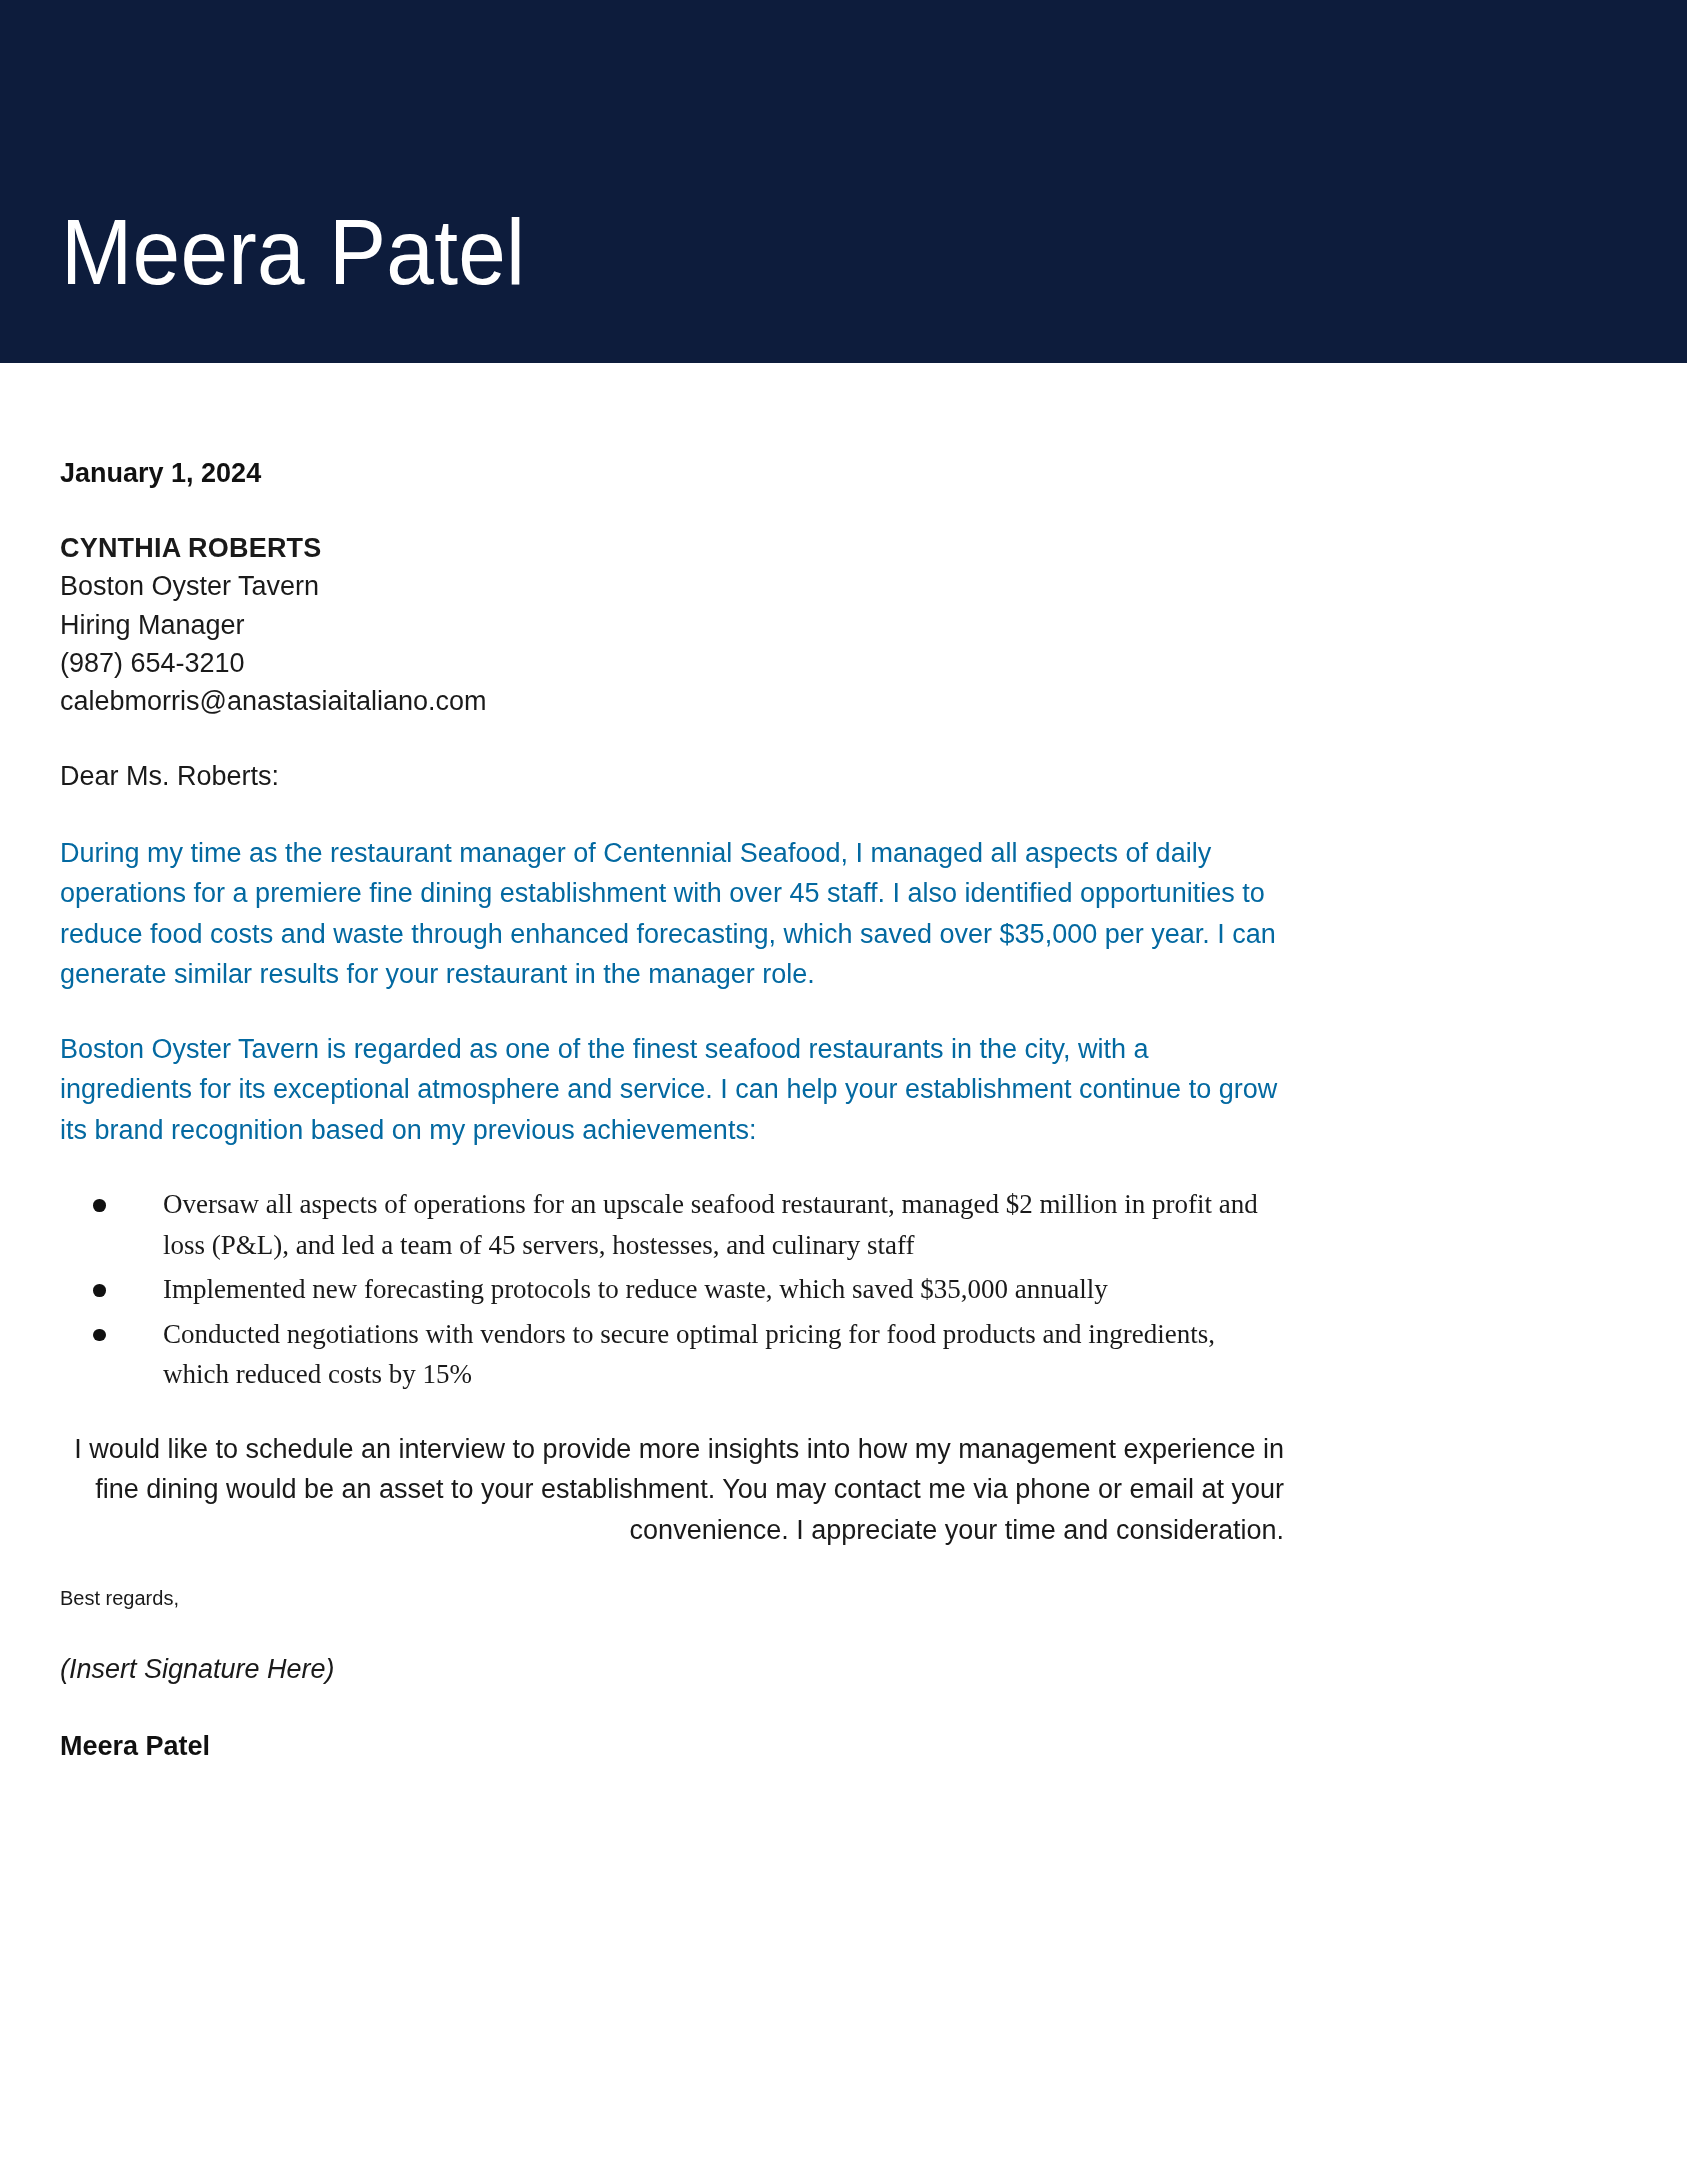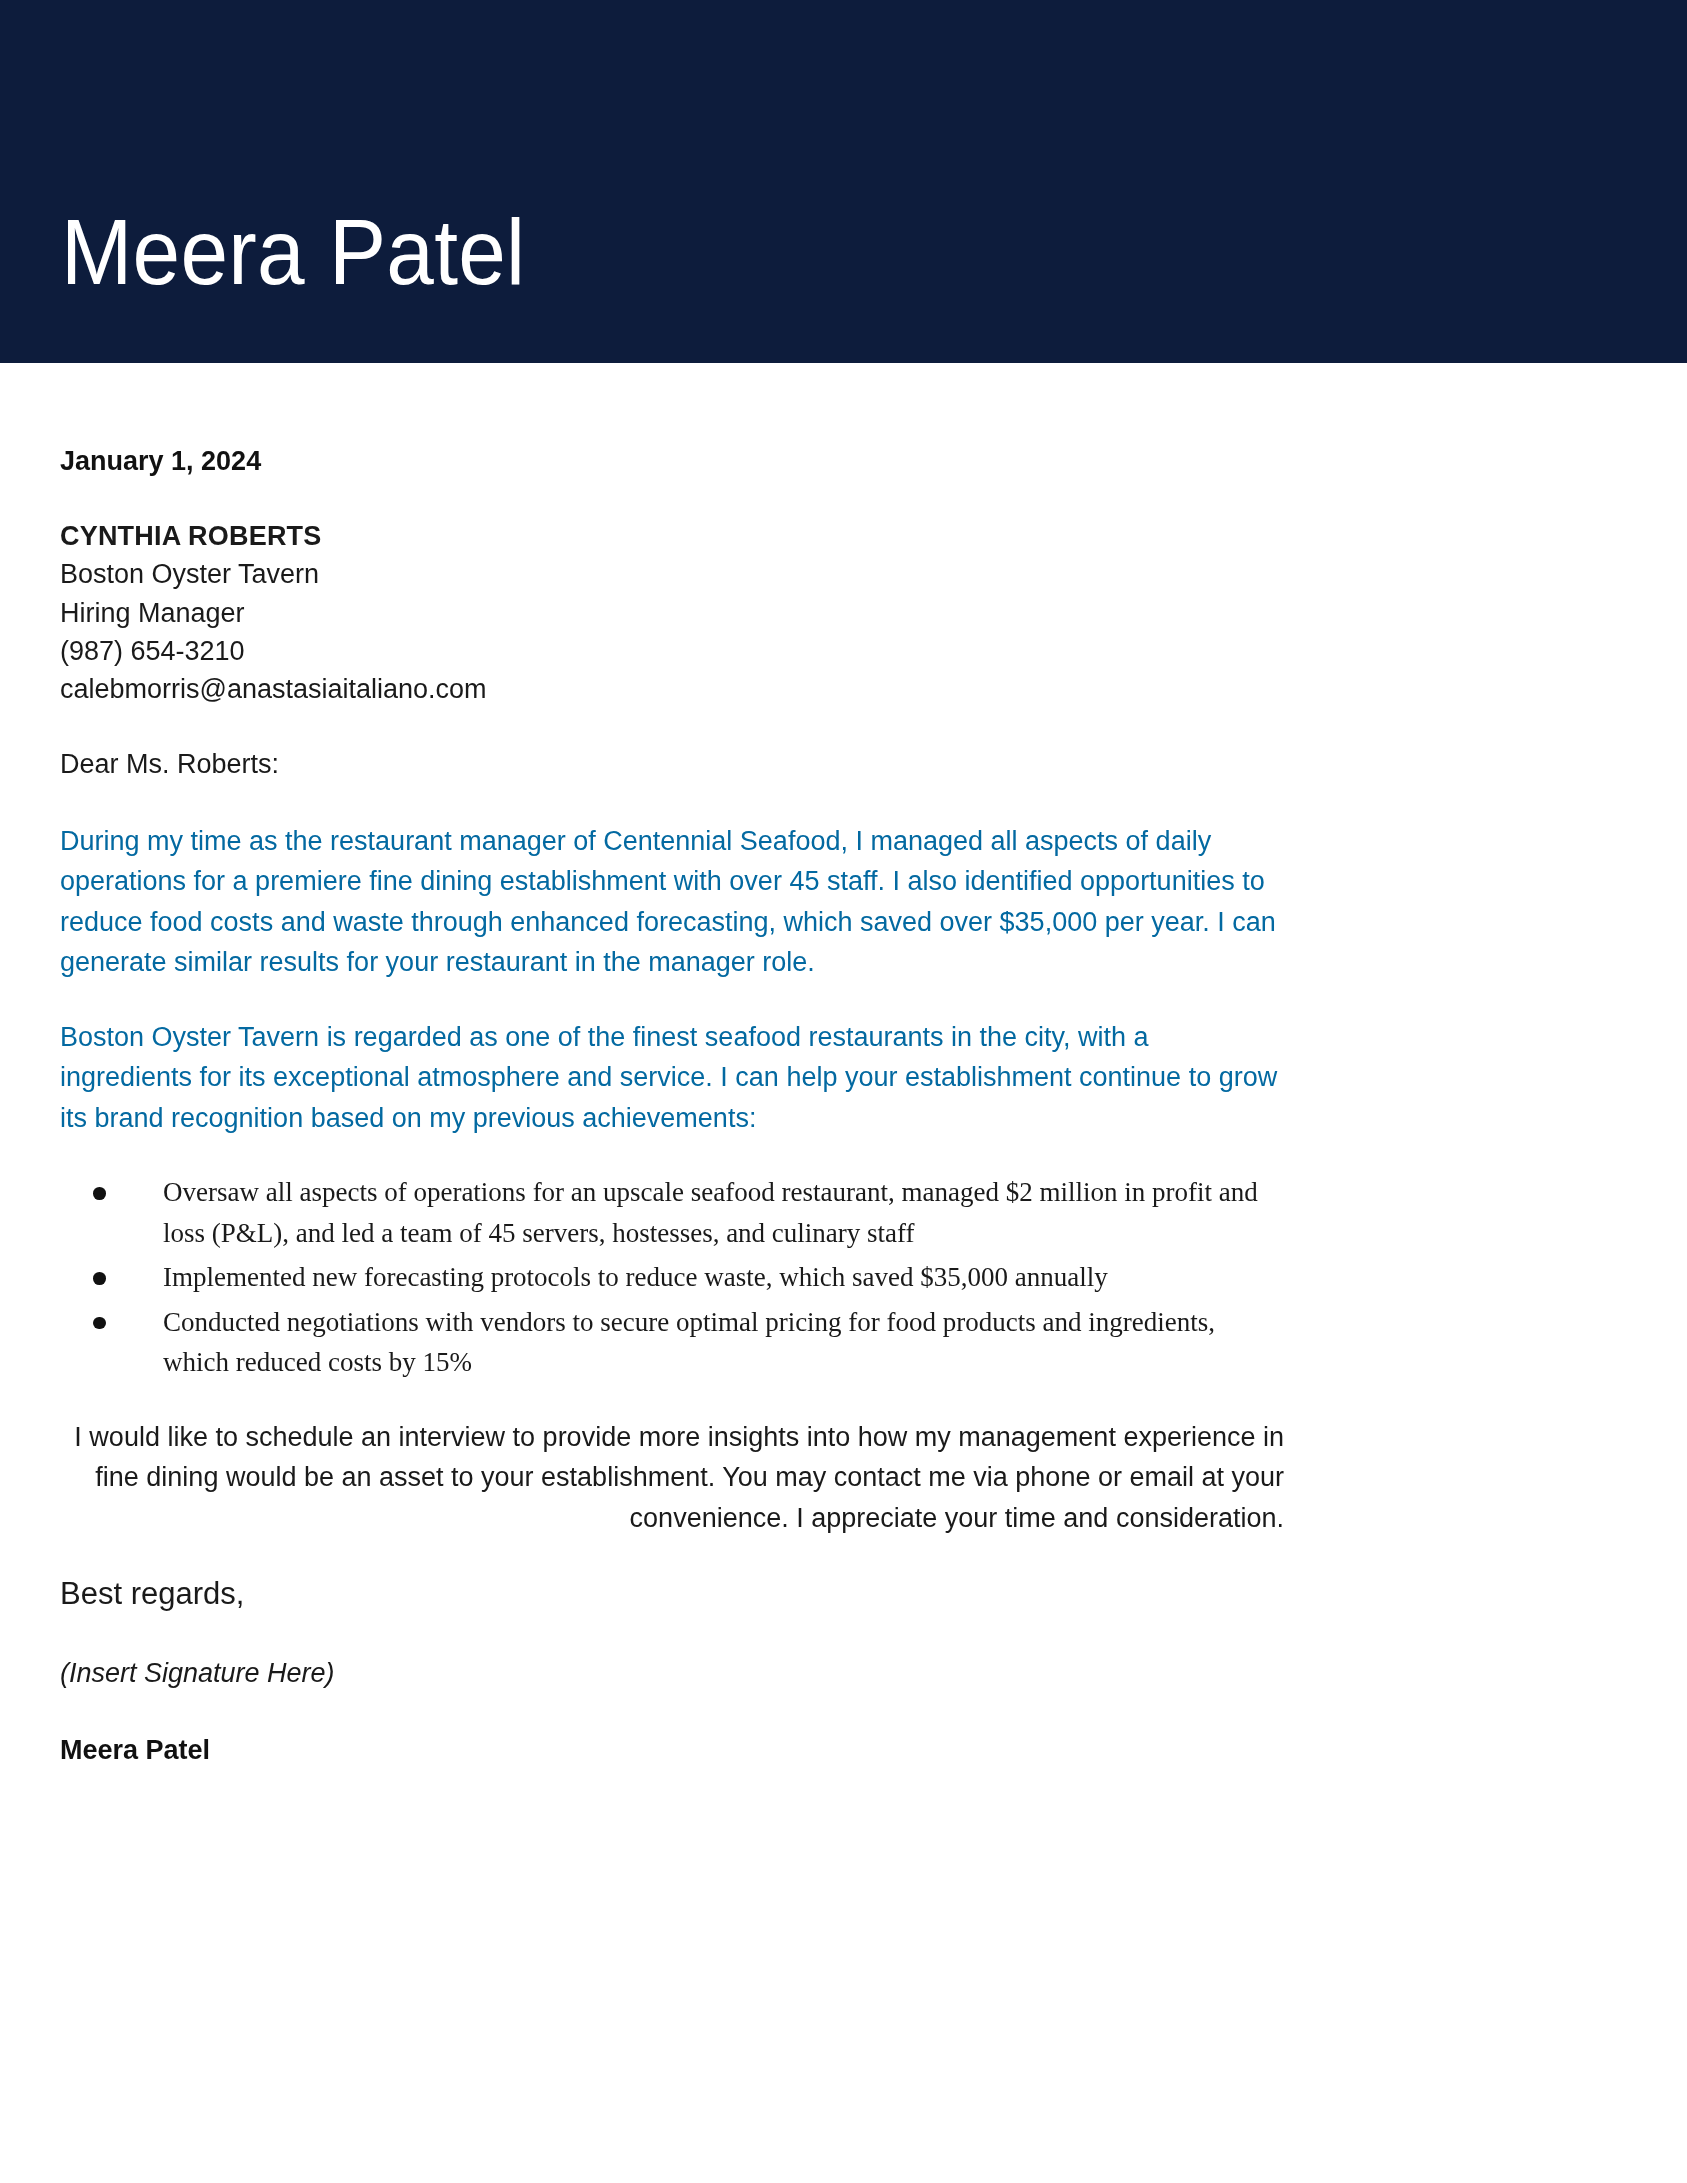--- a/index.html
+++ b/index.html
@@ -73,23 +73,24 @@
     display: inline-block;
     text-decoration: underline;
     text-underline-offset: 2.6px;
     color: #ffffff;
     cursor: pointer;
   }
 
   
   .letter-body {
     position: relative;
-    padding: 79px 78px 0 60px;
+    padding: 54px 78px 0 60px;
     box-sizing: border-box;
     width: 1362px;
+    margin-top: 37px;
   }
 
   .letter-date {
     font-size: 27px;
     font-weight: 700;
     color: #111111;
     line-height: 1.45;
     margin: 0 0 36px 0;
   }
 
@@ -150,21 +151,21 @@
   .closing-paragraph {
     font-size: 27px;
     line-height: 1.50;
     margin: 0 0 34px 0;
     color: #1a1a1a;
     max-width: 1551px;
     text-align: right;
   }
 
   .signoff-text {
-    font-size: 31px;
+    font-size: 20px;
     line-height: 1.45;
     margin: 0 0 37px 0;
     color: #1a1a1a;
   }
 
   .signature-placeholder {
     font-size: 27px;
     font-style: italic;
     line-height: 1.45;
     margin: 0 0 37px 0;

